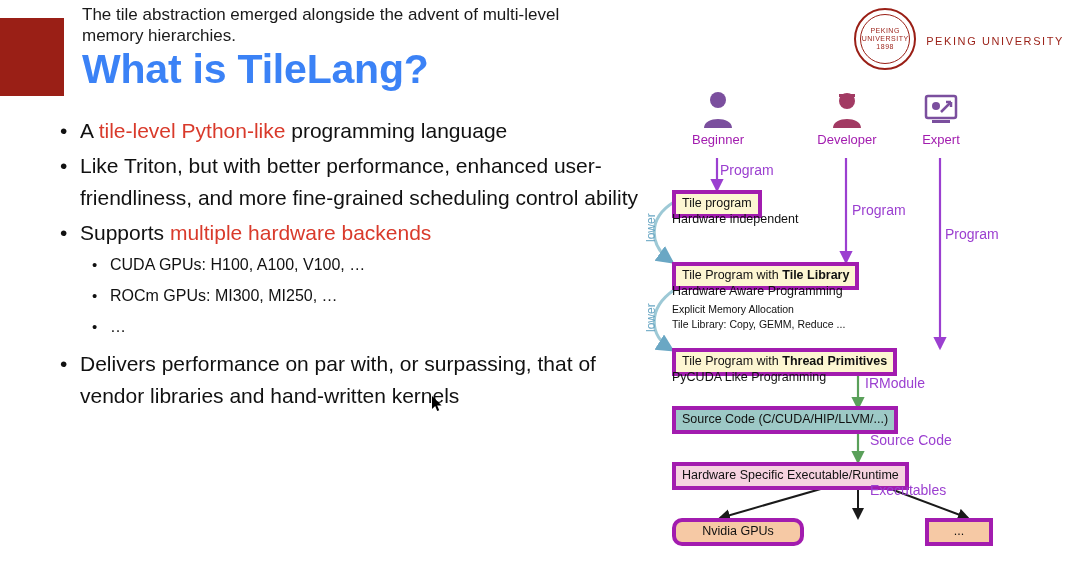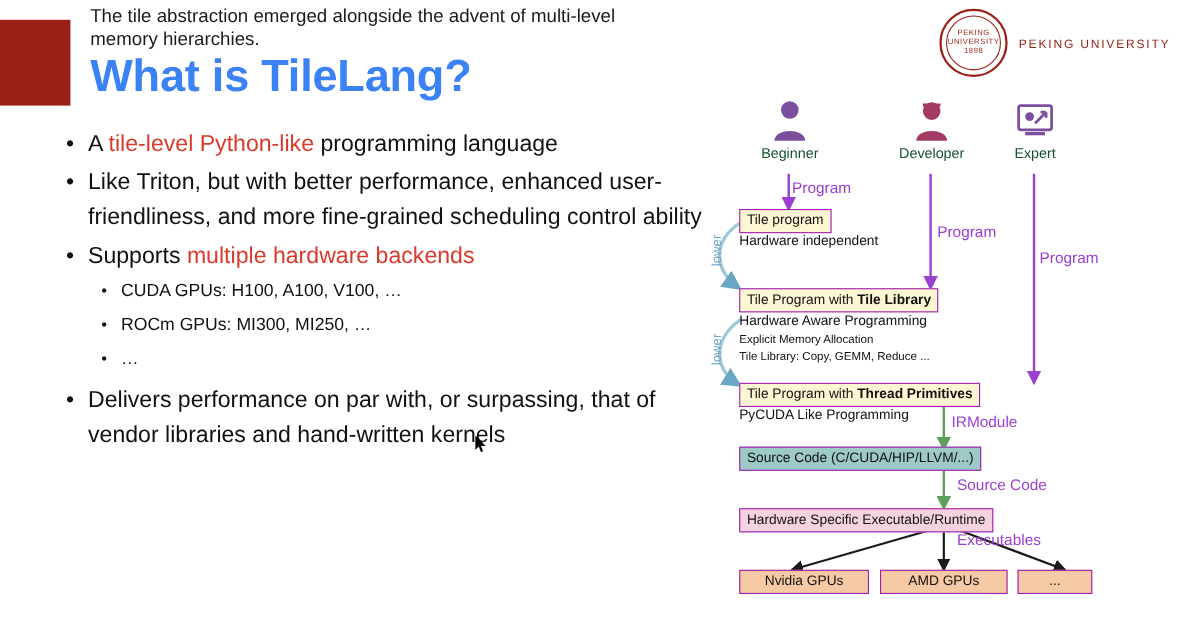--- a/index.html
+++ b/index.html
@@ -152,30 +152,30 @@
     position: absolute;
     left: 620px;
     top: 90px;
     width: 450px;
     height: 470px;
   }
   .persona {
     position: absolute;
     text-align: center;
     font-size: 13px;
-    color: #14532d;
+    color: #a21caf;
   }
   .persona .icon {
     display: block;
     margin: 0 auto 2px;
   }
   .box {
     position: absolute;
     box-sizing: border-box;
-    border: 1px solid #a21caf;
+    border: 4px solid #a21caf;
     font-size: 12.5px;
     color: #111;
     text-align: center;
     white-space: nowrap;
     padding: 2px 6px;
     line-height: 1.25;
   }
   .box-yellow { background: #fdf6d2; }
   .box-teal { background: #9dc9c6; }
   .box-pink { background: #f5d2e0; }
@@ -373,24 +373,21 @@
     </div>
 
     <div class="label-purple" style="left:250px; top:342px;">Source Code</div>
 
     <div class="box box-pink" style="left:52px; top:372px;text-align:right;">
       <span>Hardware Specific Executable/Runtime</span>
     </div>
 
     <div class="label-purple" style="left:250px; top:392px;">Executables</div>
 
-    <div class="box box-orange" style="left:52px; top:428px; width:118px;">
+    <div class="box box-orange" style="left:52px; top:428px; width:132px;border-radius:10px;">
       <span>Nvidia GPUs</span>
-    </div>
-    <div class="box box-orange" style="left:180px; top:428px; width:116px;">
-      <span>AMD GPUs</span>
     </div>
     <div class="box box-orange" style="left:305px; top:428px; width:68px;">
       <span>...</span>
     </div>
 
   </div>
 </div>
 
 </body></html>

